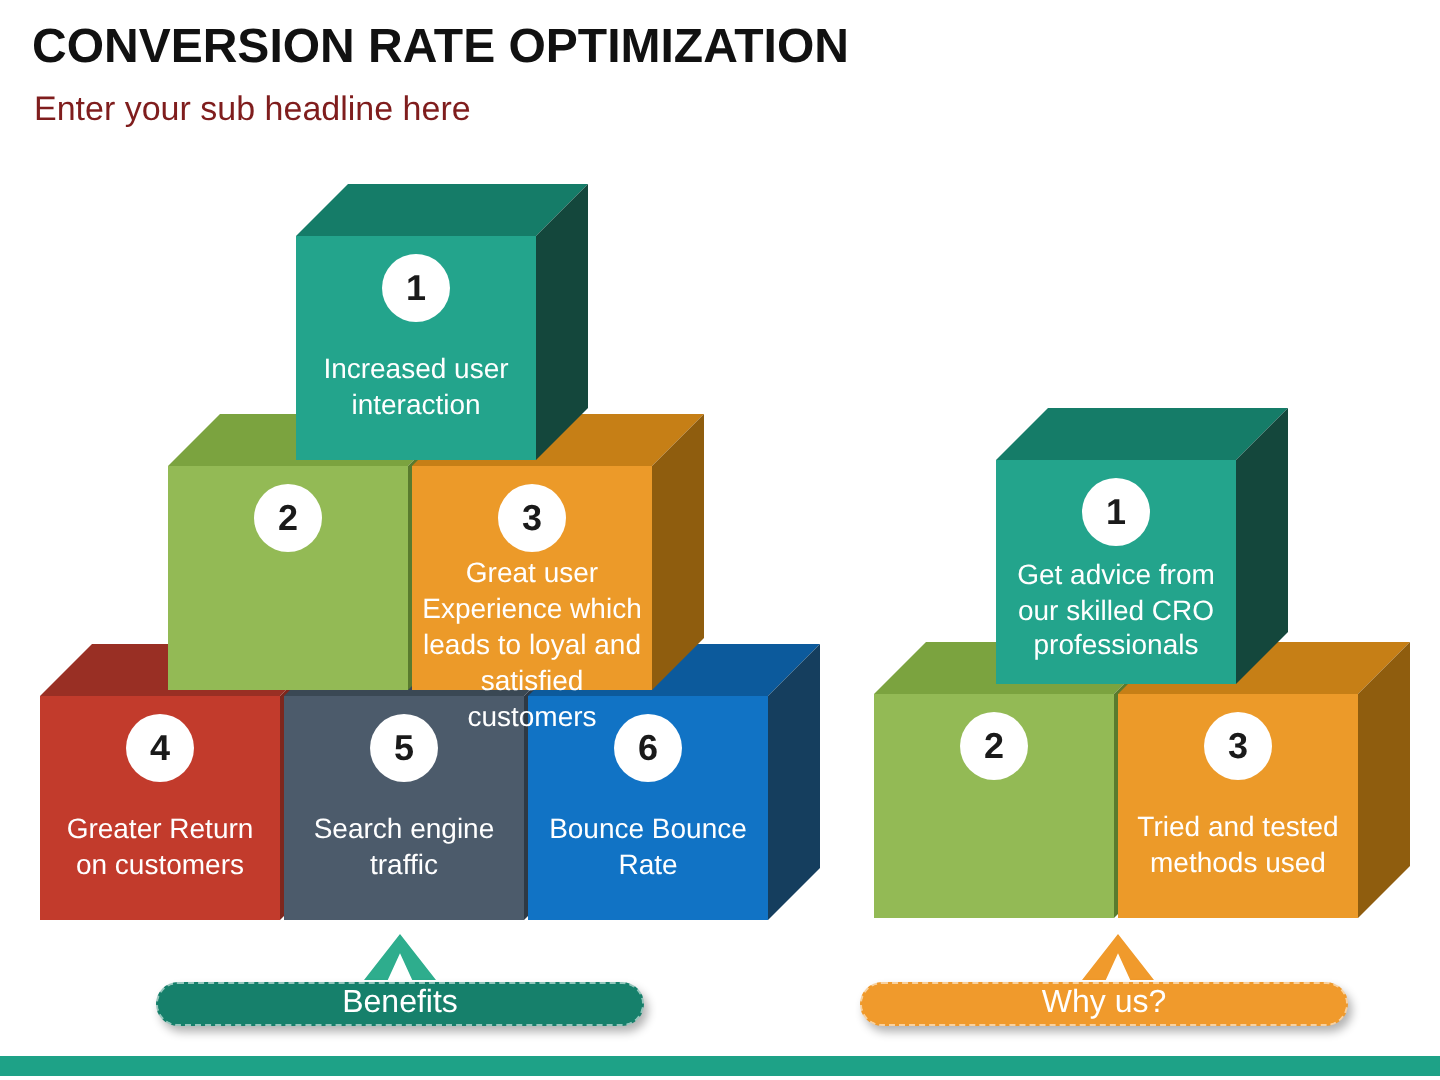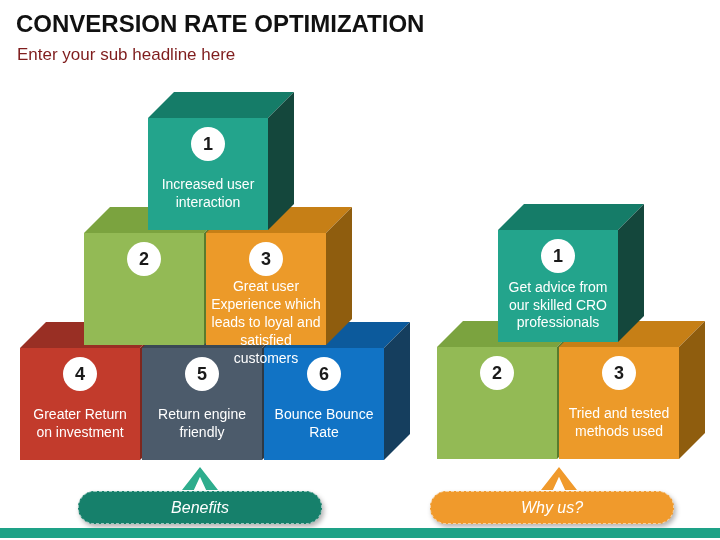--- a/index.html
+++ b/index.html
@@ -34,56 +34,55 @@
     width:34px;height:34px;border-radius:50%;background:#ffffff;color:#1a1a1a;
     font-weight:700;font-size:18px;display:flex;align-items:center;justify-content:center;
     margin-top:9px;flex:0 0 auto;
   }
   .blocktext{
     flex:1;display:flex;align-items:center;justify-content:center;text-align:center;
     color:#ffffff;font-size:14px;line-height:1.28;padding:2px 4px 6px 4px;
   }
   
   .pill{
-    position:absolute;width:244px;height:33px;border-radius:16px;
+    position:absolute;width:244px;height:22px;border-radius:16px;
     border:1.5px dashed rgba(255,255,255,0.55);
     box-shadow:2px 3px 5px rgba(0,0,0,0.3);
     color:#fff;font-size:16px;display:flex;align-items:center;justify-content:center;
     box-sizing:border-box;
-    font-style:italic;
   }
   .chevron{
     position:absolute;width:36px;height:23px;
     clip-path:polygon(50% 0%, 100% 100%, 67% 100%, 50% 42%, 33% 100%, 0% 100%);
   }
   .bottom-bar{position:absolute;left:0;top:528px;width:720px;height:10px;}
 </style>
 </head>
 <body>
 
 <div id="slide">
 
   <div class="title">CONVERSION RATE OPTIMIZATION</div>
   <div class="subtitle">Enter your sub headline here</div>
 
   <div class="cube" style="left: 20px; top: 322px; z-index: 1; --front: #C23B2C; --top: #992F24; --side: #7E271D;">
     <div class="top"></div>
     <div class="side"></div>
     <div class="front">
       <div class="circle">4</div>
-      <div class="blocktext">Greater Return on investment</div>
+      <div class="blocktext">Greater Return on customers</div>
     </div>
   </div>
 
   <div class="cube" style="left: 142px; top: 322px; z-index: 2; --front: #4C5B6B; --top: #3A4854; --side: #2E3944;">
     <div class="top"></div>
     <div class="side"></div>
     <div class="front">
       <div class="circle">5</div>
-      <div class="blocktext">Return engine friendly</div>
+      <div class="blocktext">Search engine traffic</div>
     </div>
   </div>
 
   <div class="cube" style="left: 264px; top: 322px; z-index: 3; --front: #1173C5; --top: #0C5A9C; --side: #153E5E;">
     <div class="top"></div>
     <div class="side"></div>
     <div class="front">
       <div class="circle">6</div>
       <div class="blocktext">Bounce Bounce Rate</div>
     </div>

